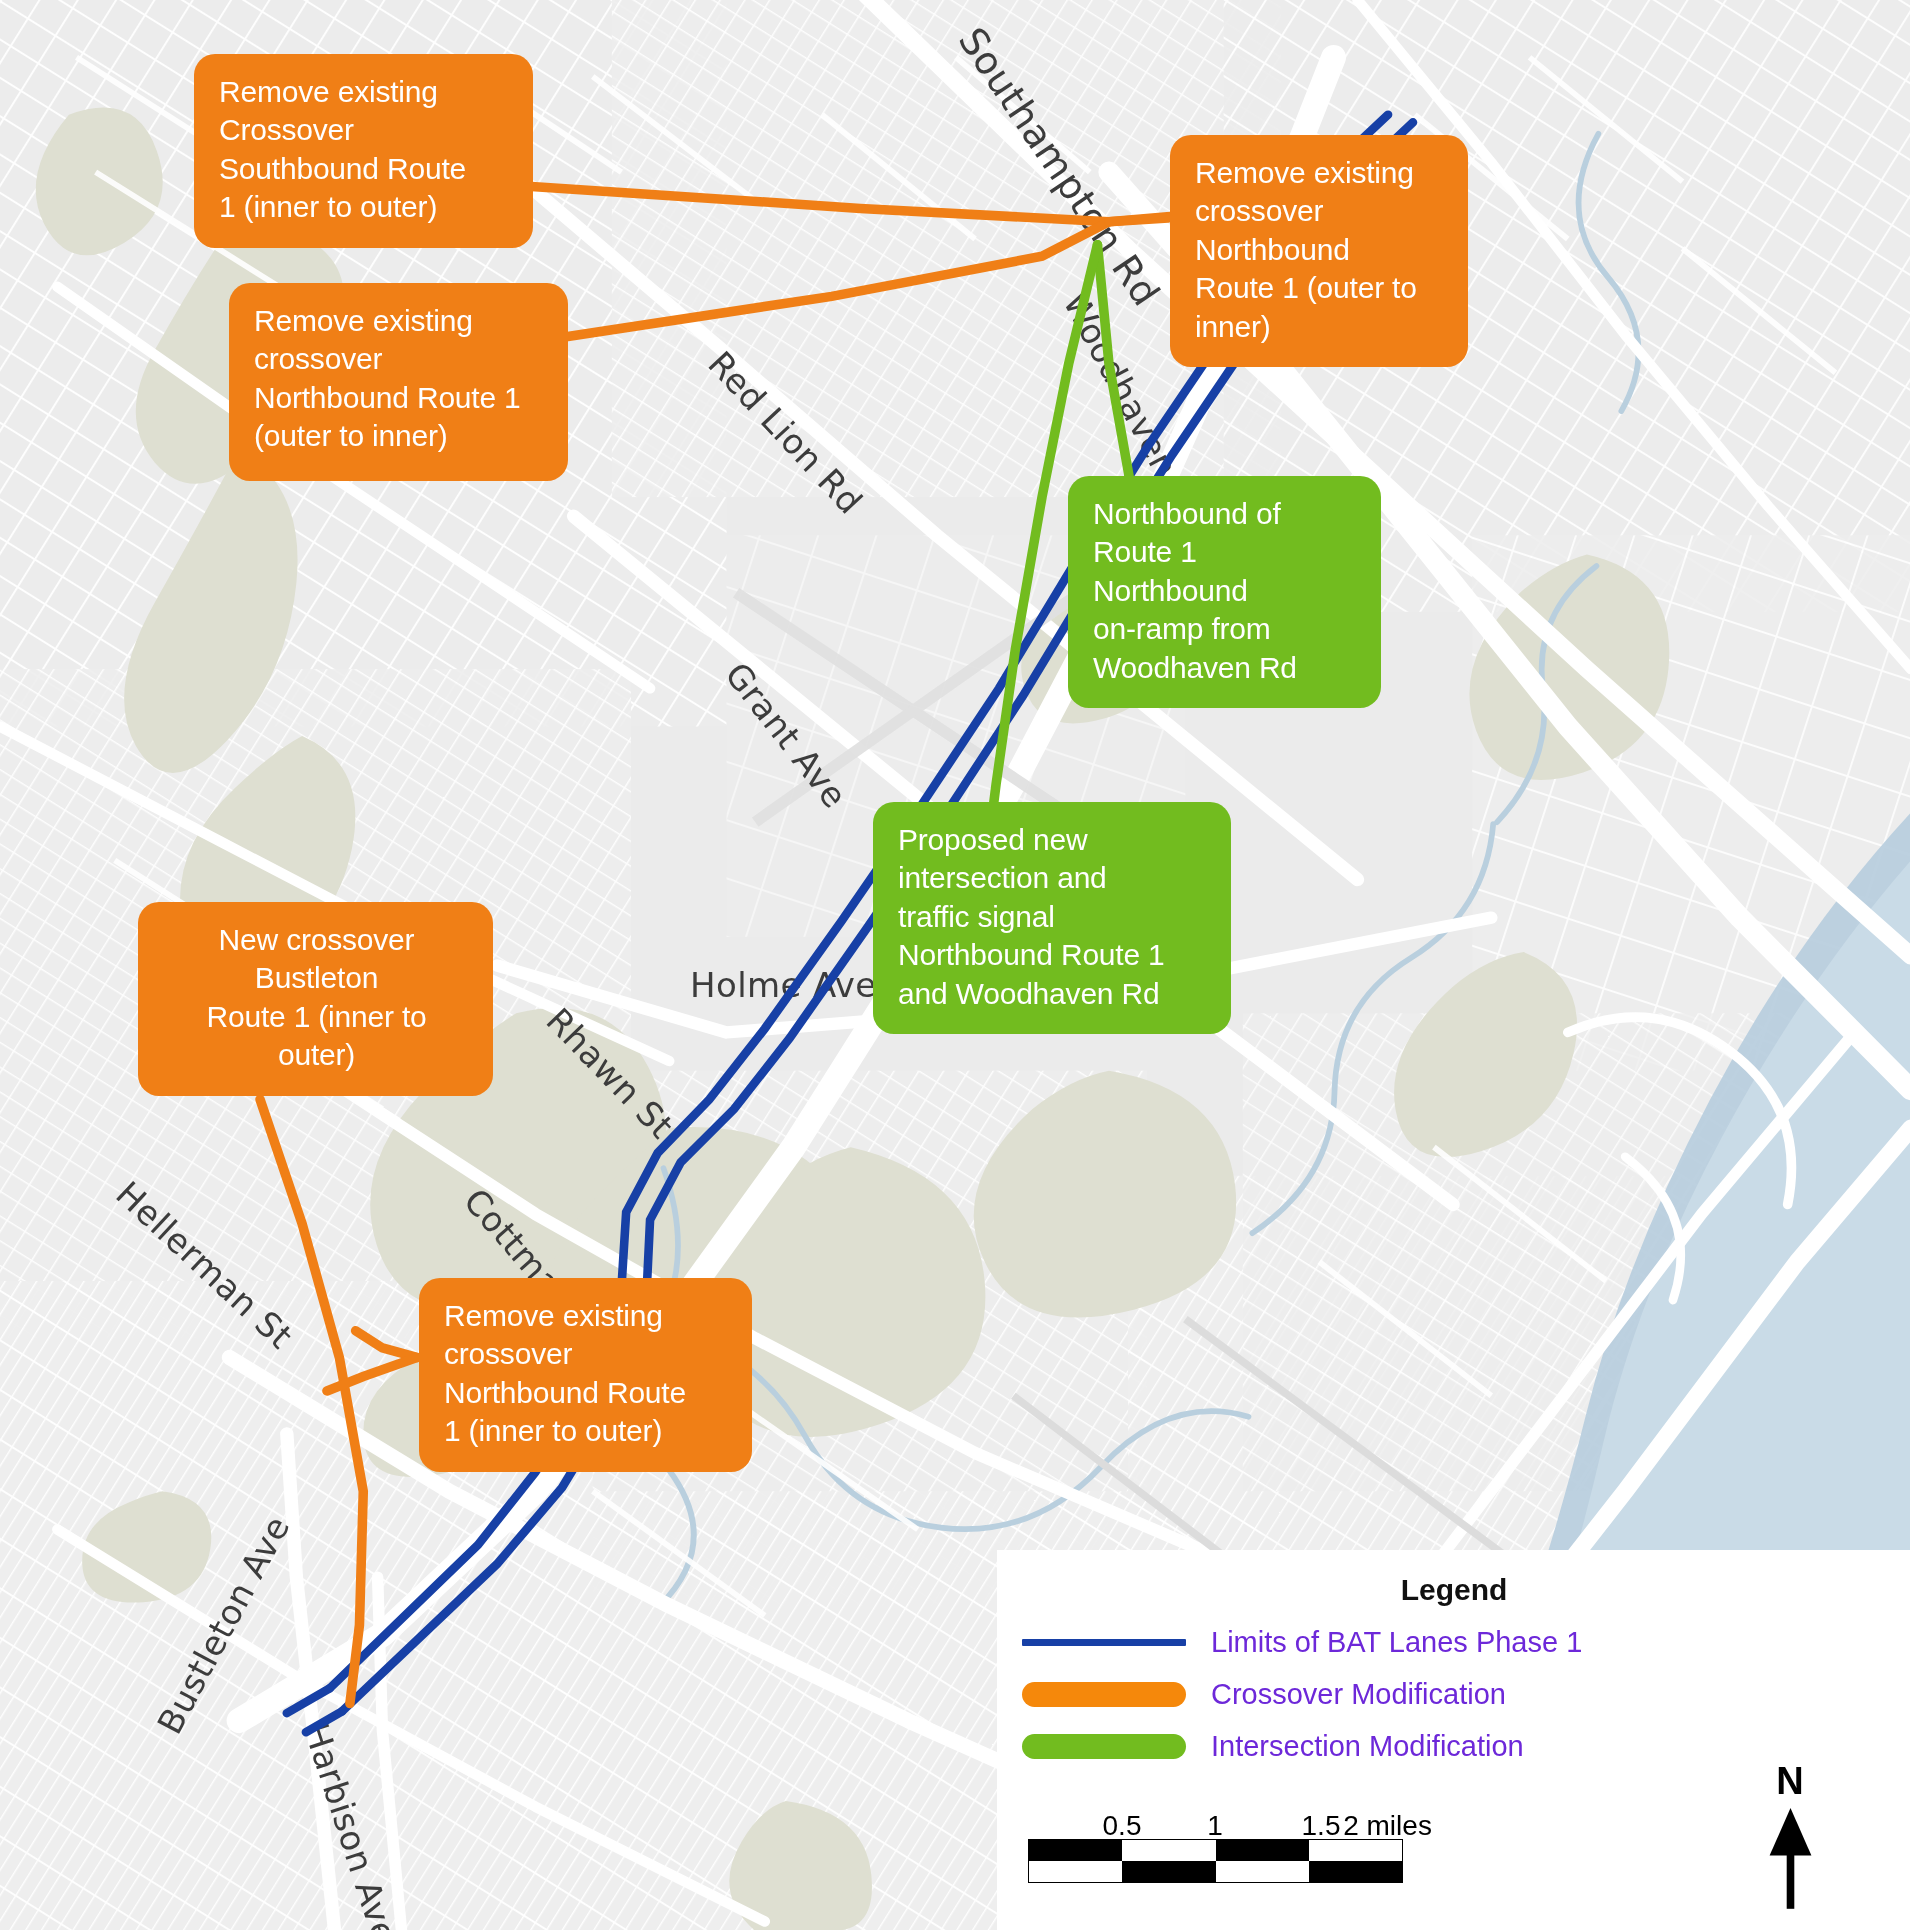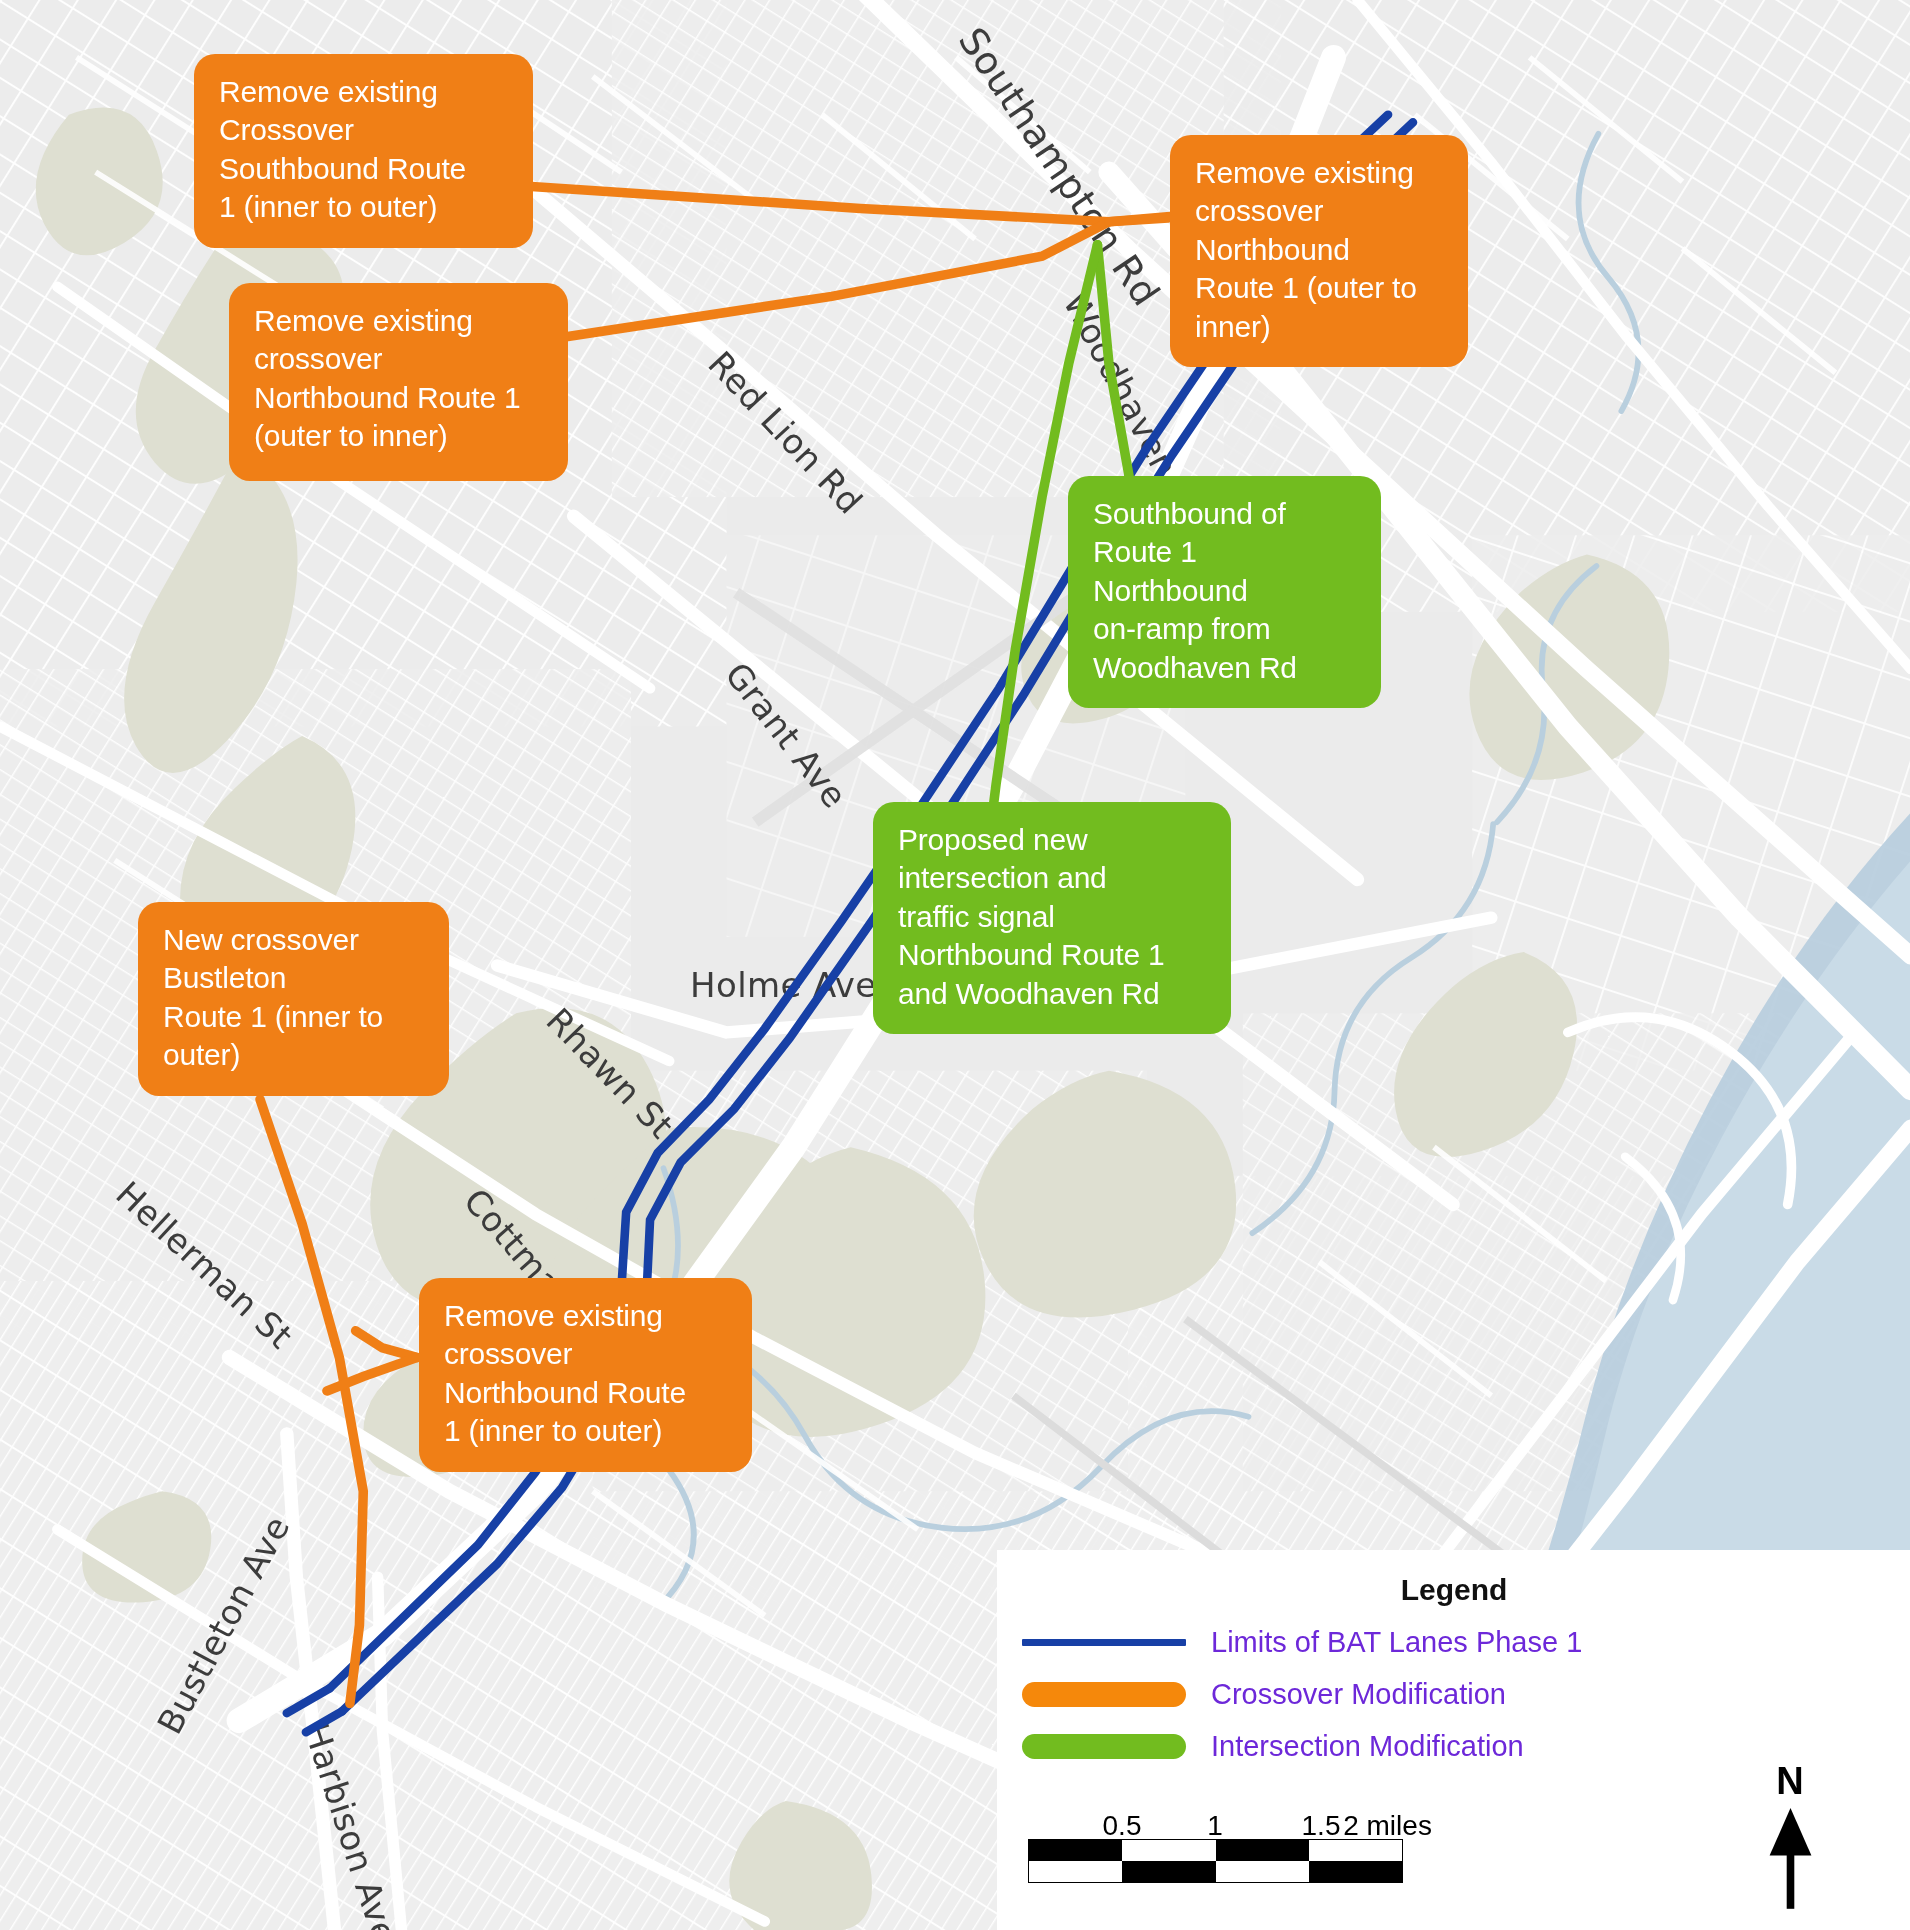--- a/index.html
+++ b/index.html
@@ -301,28 +301,28 @@
     </div>
 
     <div class="callout orange" style="left: 229px; top: 283px; width: 339px; min-height: 198px; font-size: 30px;">
       <span class="ln">Remove existing</span>
       <span class="ln">crossover</span>
       <span class="ln">Northbound Route 1</span>
       <span class="ln">(outer to inner)</span>
     </div>
 
     <div class="callout green" style="left: 1068px; top: 476px; width: 313px; min-height: 218px; font-size: 30px;">
-      <span class="ln">Southbound of</span>
+      <span class="ln">Northbound of</span>
       <span class="ln">Route 1</span>
       <span class="ln">Northbound</span>
       <span class="ln">on-ramp from</span>
       <span class="ln">Woodhaven Rd</span>
     </div>
 
-    <div class="callout orange" style="left: 138px; top: 902px; width: 311px; min-height: 193px; font-size: 30px;">
+    <div class="callout orange" style="left: 138px; top: 902px; width: 355px; min-height: 193px; font-size: 30px; text-align: center;">
       <span class="ln">New crossover</span>
       <span class="ln">Bustleton</span>
       <span class="ln">Route 1 (inner to</span>
       <span class="ln">outer)</span>
     </div>
 
     <div class="callout green" style="left: 873px; top: 802px; width: 358px; min-height: 224px; font-size: 30px;">
       <span class="ln">Proposed new</span>
       <span class="ln">intersection and</span>
       <span class="ln">traffic signal</span>

